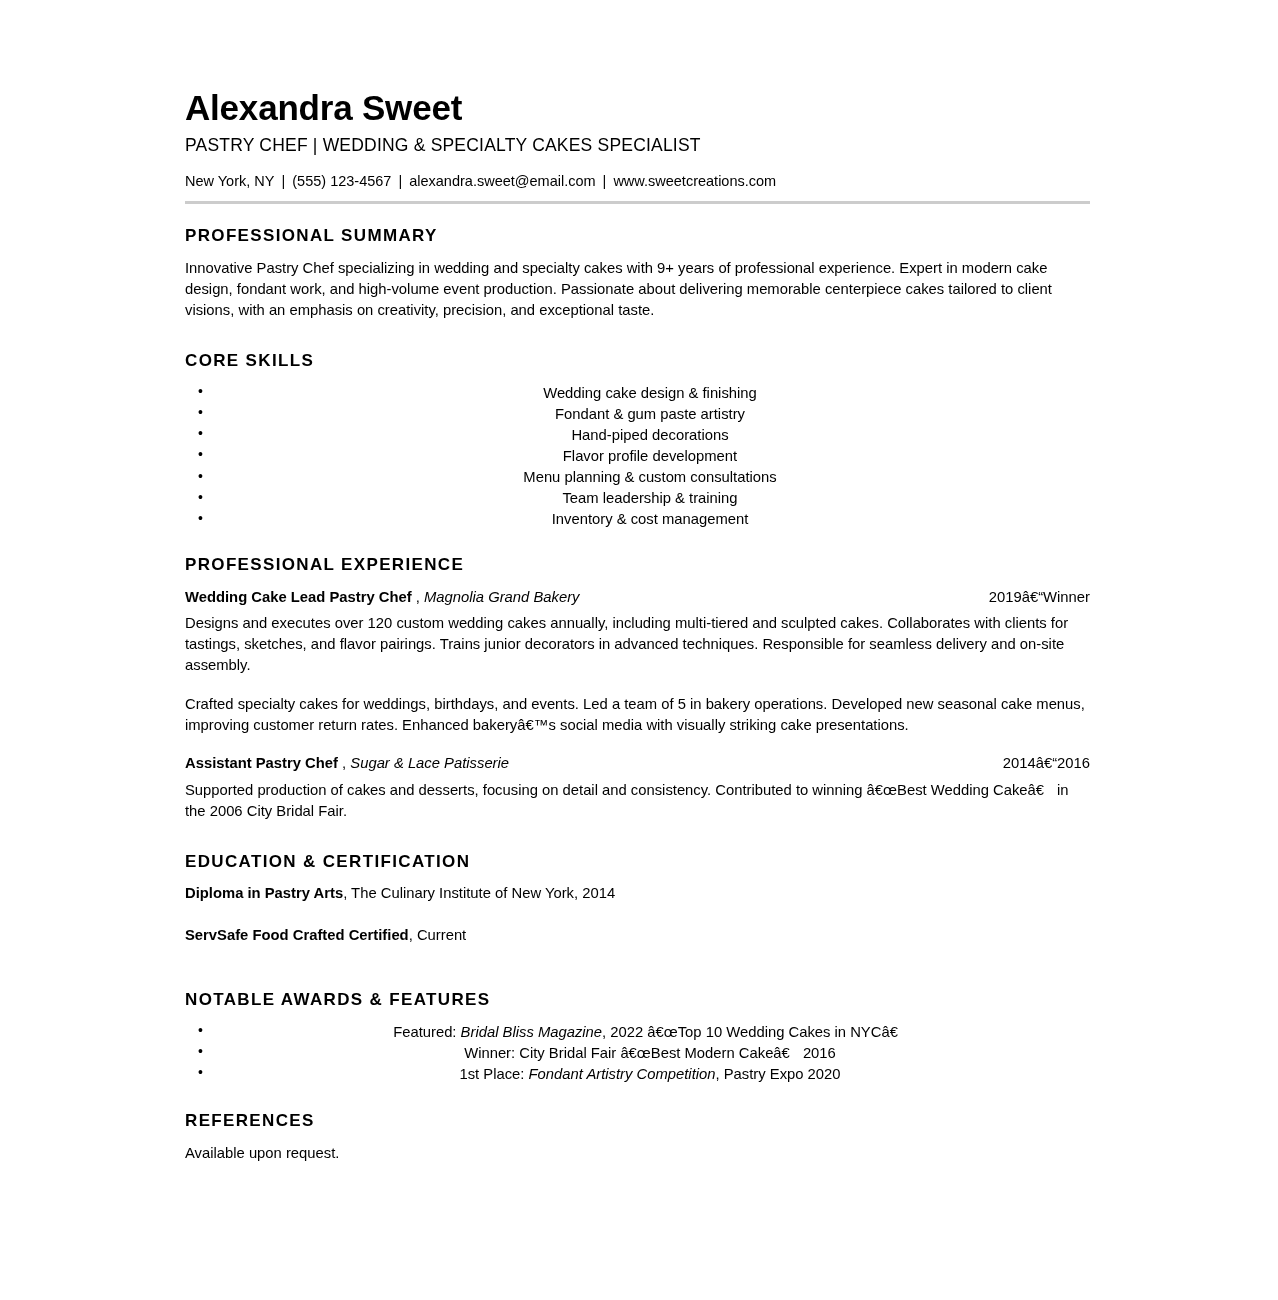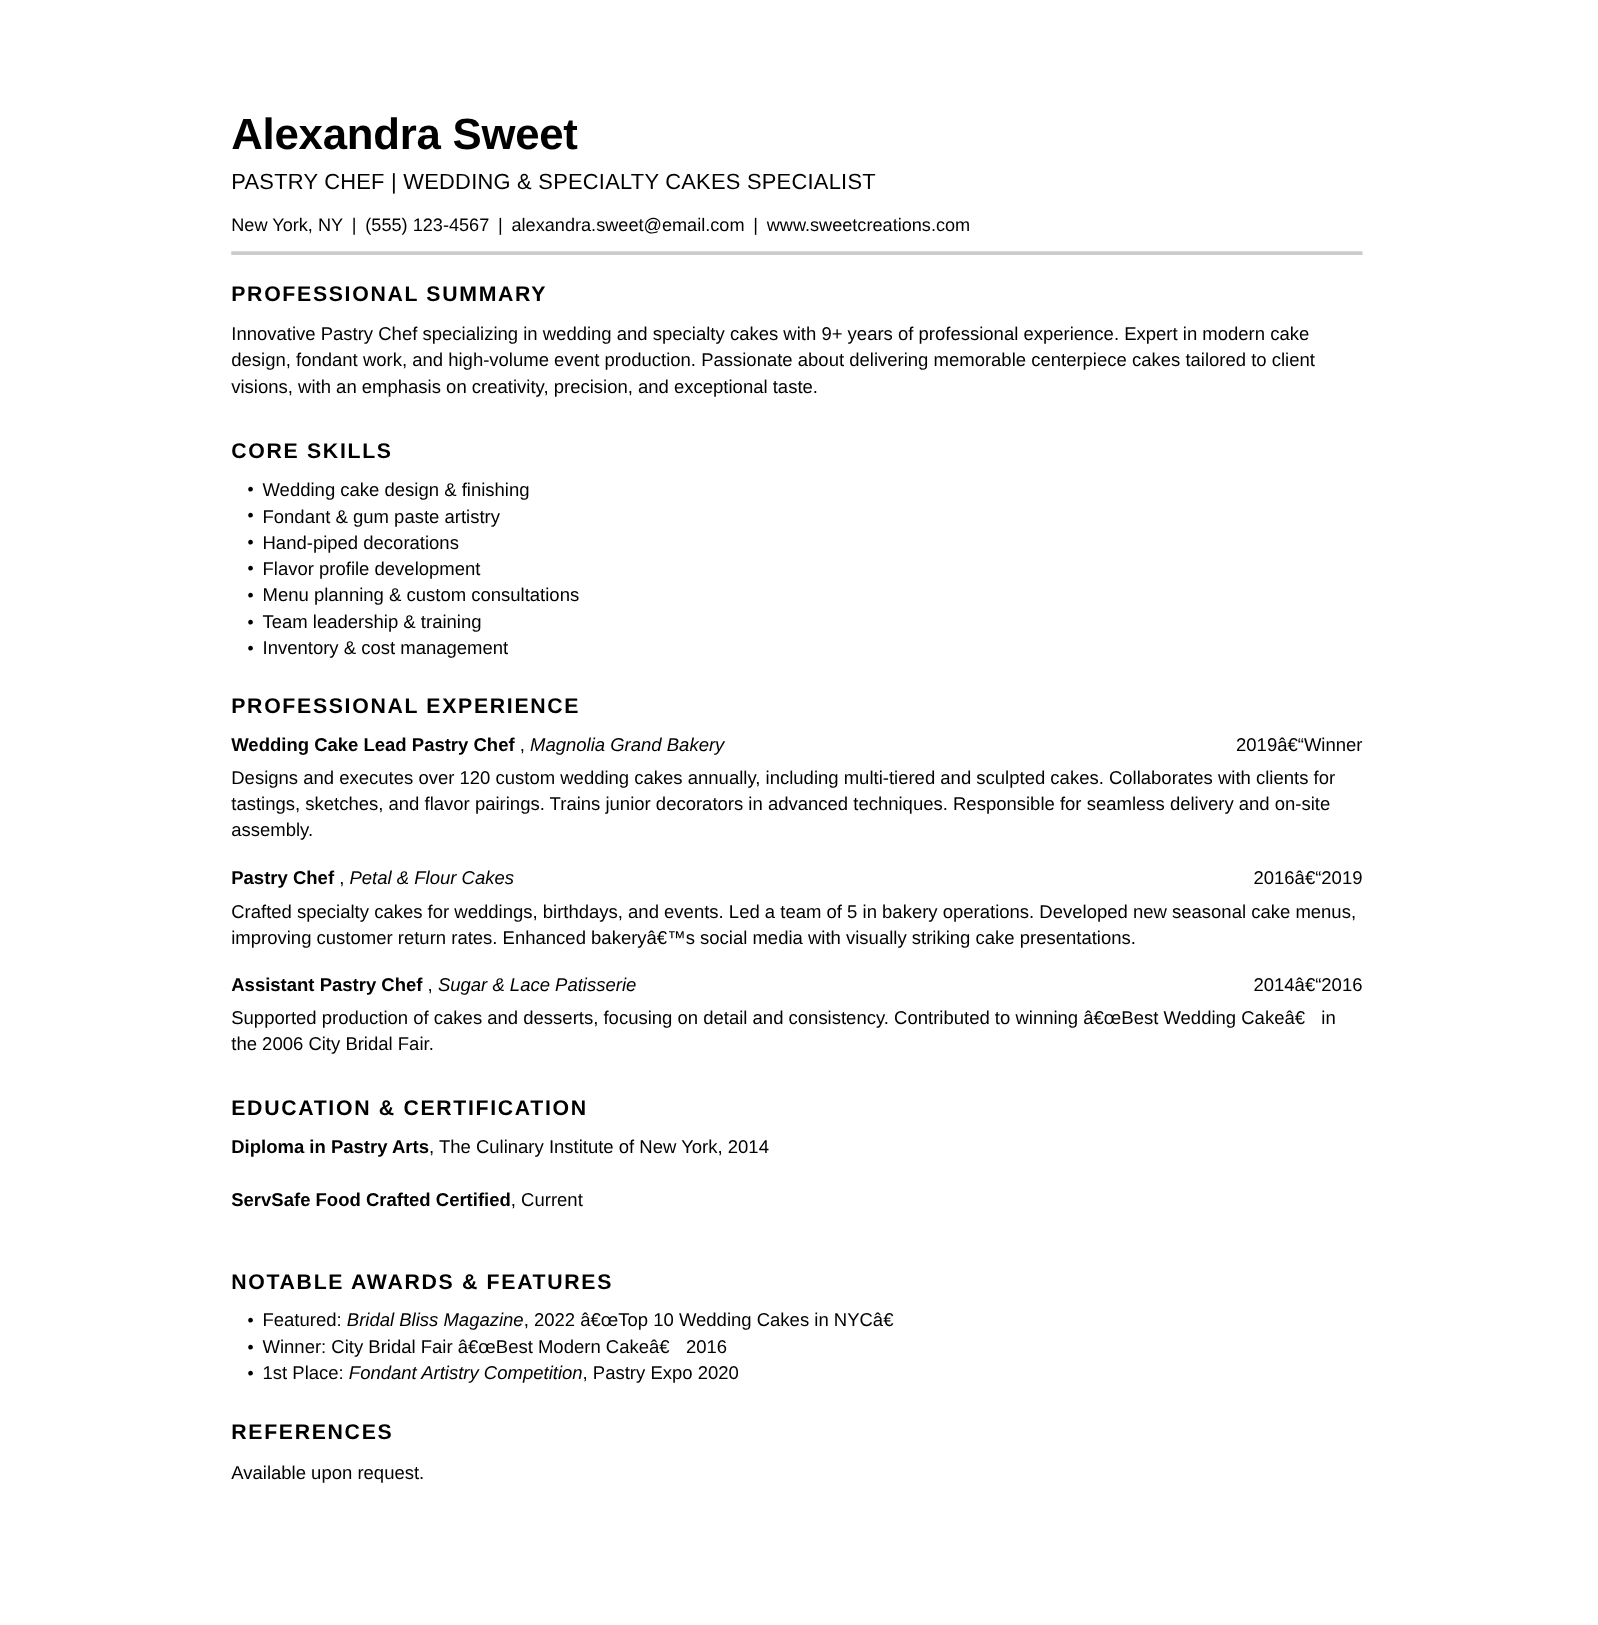--- a/index.html
+++ b/index.html
@@ -75,20 +75,21 @@
     line-height: 1.42;
     margin: 0;
     text-align: left;
   }
 
   
   ul.bullets {
     list-style: none;
     margin: 0;
     padding: 0;
+    text-align: center;
   }
   ul.bullets li {
     position: relative;
     font-size: 14.8px;
     line-height: 1.22;
     padding-left: 25px;
     margin: 0 0 3px 0;
   }
   ul.bullets li::before {
     content: "\2022";
@@ -180,24 +181,20 @@
 
       <div class="job">
         <div class="job-head">
           <div class="job-left"><span class="job-title">Wedding Cake Lead Pastry Chef</span><span> , </span><span class="job-company">Magnolia Grand Bakery</span></div>
           <div class="job-dates">2019â€“Winner</div>
         </div>
         <p class="body-text">Designs and executes over 120 custom wedding cakes annually, including multi-tiered and sculpted cakes. Collaborates with clients for tastings, sketches, and flavor pairings. Trains junior decorators in advanced techniques. Responsible for seamless delivery and on-site assembly.</p>
       </div>
 
       <div class="job">
-        <div class="job-head">
-          <div class="job-left"><span class="job-title">Pastry Chef</span><span> , </span><span class="job-company">Petal &amp; Flour Cakes</span></div>
-          <div class="job-dates">2016â€“2019</div>
-        </div>
         <p class="body-text">Crafted specialty cakes for weddings, birthdays, and events. Led a team of 5 in bakery operations. Developed new seasonal cake menus, improving customer return rates. Enhanced bakeryâ€™s social media with visually striking cake presentations.</p>
       </div>
 
       <div class="job">
         <div class="job-head">
           <div class="job-left"><span class="job-title">Assistant Pastry Chef</span><span> , </span><span class="job-company">Sugar &amp; Lace Patisserie</span></div>
           <div class="job-dates">2014â€“2016</div>
         </div>
         <p class="body-text">Supported production of cakes and desserts, focusing on detail and consistency. Contributed to winning â€œBest Wedding Cakeâ€ in the 2006 City Bridal Fair.</p>
       </div>

